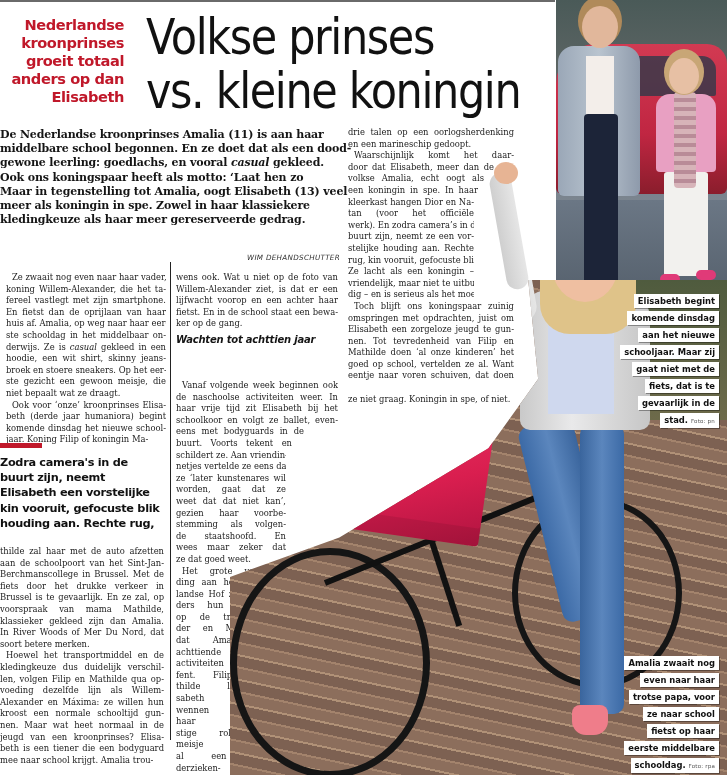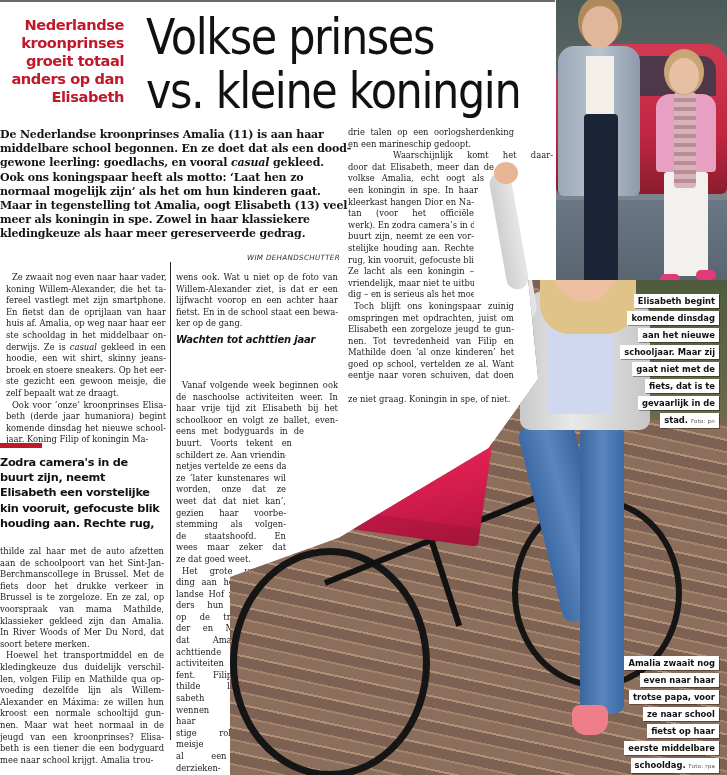--- a/index.html
+++ b/index.html
@@ -134,61 +134,60 @@
 <h1 class="headline">
   <span>Volkse prinses</span>
   <span>vs. kleine koningin</span>
 </h1>
 
 <div class="lead" id="lead">
     <span class="line">De Nederlandse kroonprinses Amalia (11) is aan haar</span>
     <span class="line">middelbare school begonnen. En ze doet dat als een dood-</span>
     <span class="line">gewone leerling: goedlachs, en vooral <em>casual</em> gekleed.</span>
     <span class="line">Ook ons koningspaar heeft als motto: ‘Laat hen zo</span>
-    <span class="line">normaal mogelijk zijn’ als het om hun kinderen gaat.</span>
     <span class="line">Maar in tegenstelling tot Amalia, oogt Elisabeth (13) veel</span>
     <span class="line">meer als koningin in spe. Zowel in haar klassiekere</span>
     <span class="line">kledingkeuze als haar meer gereserveerde gedrag.</span>
   </div>
 
 <div class="byline">WIM DEHANDSCHUTTER</div>
 
 <div class="col col1a">
     <span class="ln indent">Ze zwaait nog even naar haar vader,</span>
     <span class="ln">koning Willem-Alexander, die het ta-</span>
     <span class="ln">fereel vastlegt met zijn smartphone.</span>
     <span class="ln">En fietst dan de oprijlaan van haar</span>
     <span class="ln">huis af. Amalia, op weg naar haar eer-</span>
     <span class="ln">ste schooldag in het middelbaar on-</span>
     <span class="ln">derwijs. Ze is <em>casual</em> gekleed in een</span>
     <span class="ln">hoodie, een wit shirt, skinny jeans-</span>
     <span class="ln">broek en stoere sneakers. Op het eer-</span>
     <span class="ln">ste gezicht een gewoon meisje, die</span>
-    <span class="ln last">zelf bepaalt wat ze draagt.</span>
+    <span class="ln last">niet bepaalt wat ze draagt.</span>
     <span class="ln indent">Ook voor ‘onze’ kroonprinses Elisa-</span>
     <span class="ln">beth (derde jaar humaniora) begint</span>
     <span class="ln">komende dinsdag het nieuwe school-</span>
     <span class="ln last">jaar. Koning Filip of koningin Ma-</span>
   </div>
 
 <div class="quote-bar"></div>
 <div class="quote">
   <span class="line">Zodra camera's in de</span>
   <span class="line">buurt zijn, neemt</span>
   <span class="line">Elisabeth een vorstelijke</span>
   <span class="line">kin vooruit, gefocuste blik</span>
   <span class="line">houding aan. Rechte rug,</span>
 </div>
 
 <div class="col col1b">
     <span class="ln">thilde zal haar met de auto afzetten</span>
     <span class="ln">aan de schoolpoort van het Sint-Jan-</span>
     <span class="ln">Berchmanscollege in Brussel. Met de</span>
     <span class="ln">fiets door het drukke verkeer in</span>
-    <span class="ln">Brussel is te zorgeloze. En ze zal, op</span>
+    <span class="ln">Brussel is te gevaarlijk. En ze zal, op</span>
     <span class="ln">voorspraak van mama Mathilde,</span>
     <span class="ln">klassieker gekleed zijn dan Amalia.</span>
     <span class="ln">In River Woods of Mer Du Nord, dat</span>
     <span class="ln last">soort betere merken.</span>
     <span class="ln indent">Hoewel het transportmiddel en de</span>
     <span class="ln">kledingkeuze dus duidelijk verschil-</span>
     <span class="ln">len, volgen Filip en Mathilde qua op-</span>
     <span class="ln">voeding dezelfde lijn als Willem-</span>
     <span class="ln">Alexander en Máxima: ze willen hun</span>
     <span class="ln">kroost een normale schooltijd gun-</span>
@@ -213,21 +212,21 @@
 <div class="col col2b">
     <span class="ln indent" style="width: 162px;">Vanaf volgende week beginnen ook</span>
     <span class="ln" style="width: 162px;">de naschoolse activiteiten weer. In</span>
     <span class="ln" style="width: 162px;">haar vrije tijd zit Elisabeth bij het</span>
     <span class="ln" style="width: 162px;">schoolkoor en volgt ze ballet, even-</span>
     <span class="ln" style="width: 128px;">eens met bodyguards in de</span>
     <span class="ln" style="width: 116px;">buurt. Voorts tekent en</span>
     <span class="ln" style="width: 110px;">schildert ze. Aan vriendin-</span>
     <span class="ln" style="width: 110px;">netjes vertelde ze eens dat</span>
     <span class="ln" style="width: 110px;">ze ‘later kunstenares wil</span>
-    <span class="ln" style="width: 110px;">worden, onze dat ze</span>
+    <span class="ln" style="width: 110px;">worden, gaat dat ze</span>
     <span class="ln" style="width: 110px;">weet dat dat niet kan’,</span>
     <span class="ln" style="width: 110px;">gezien haar voorbe-</span>
     <span class="ln" style="width: 110px;">stemming als volgen-</span>
     <span class="ln" style="width: 110px;">de staatshoofd. En</span>
     <span class="ln" style="width: 110px;">wees maar zeker dat</span>
     <span class="ln last" style="width: 110px;">ze dat goed weet.</span>
     <span class="ln indent" style="width: 162px;">Het grote verschil in opvoe-</span>
     <span class="ln" style="width: 162px;">ding aan het Belgische en Neder-</span>
     <span class="ln" style="width: 162px;">landse Hof zit hem erin hoe de ou-</span>
     <span class="ln" style="width: 162px;">ders hun dochter voorbereiden</span>
@@ -244,21 +243,21 @@
     <span class="ln" style="width: 96px;">stige rol. Het</span>
     <span class="ln" style="width: 94px;">meisje heeft</span>
     <span class="ln" style="width: 94px;">al een kin-</span>
     <span class="ln" style="width: 94px;">derzieken-</span>
     <span class="ln" style="width: 90px;">huis ingehul-</span>
   </div>
 
 <div class="col col3">
     <span class="ln" style="width: 166px;">drie talen op een oorlogsherdenking</span>
     <span class="ln last" style="width: 166px;">en een marineschip gedoopt.</span>
-    <span class="ln indent" style="width: 166px; margin-left: 39px;">Waarschijnlijk komt het daar-</span>
+    <span class="ln indent" style="width: 166px;">Waarschijnlijk komt het daar-</span>
     <span class="ln" style="width: 146px;">door dat Elisabeth, meer dan de</span>
     <span class="ln" style="width: 136px;">volkse Amalia, echt oogt als</span>
     <span class="ln" style="width: 130px;">een koningin in spe. In haar</span>
     <span class="ln" style="width: 126px;">kleerkast hangen Dior en Na-</span>
     <span class="ln" style="width: 126px;">tan (voor het officiële</span>
     <span class="ln" style="width: 126px;">werk). En zodra camera’s in de</span>
     <span class="ln" style="width: 126px;">buurt zijn, neemt ze een vor-</span>
     <span class="ln" style="width: 126px;">stelijke houding aan. Rechte</span>
     <span class="ln" style="width: 126px;">rug, kin vooruit, gefocuste blik.</span>
     <span class="ln" style="width: 126px;">Ze lacht als een koningin –</span>

